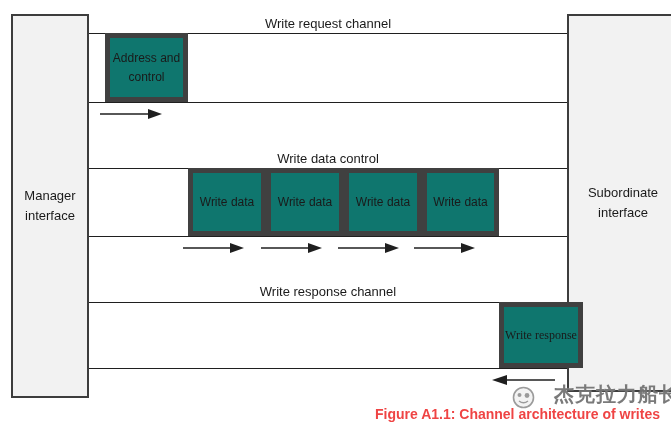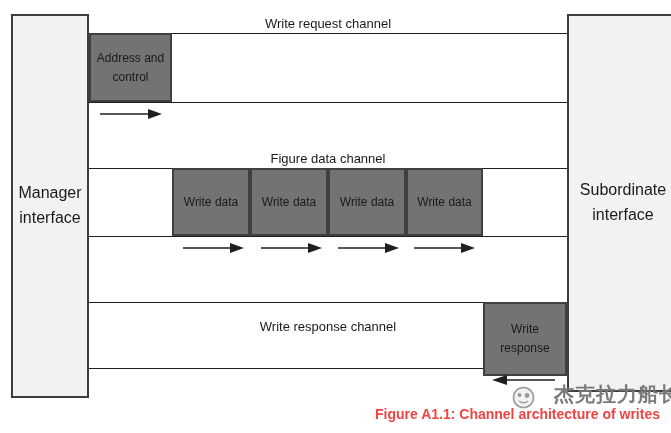--- a/index.html
+++ b/index.html
@@ -9,32 +9,33 @@
     width:671px;height:433px;
     background:#ffffff;
     overflow:hidden;
   }
   .iface-box{
     position:absolute;
     background:#f2f2f2;
     border:2px solid #3d3d3d;
     display:flex;align-items:center;justify-content:center;
     text-align:center;
-    font-size:16px;line-height:1.55;
+    font-size:13px;line-height:1.55;
     box-sizing:border-box;
   }
   .gray-box{
     position:absolute;
-    background:#737373;
-    border:2px solid #404040;
+    background:#0f766e;
+    border:5px solid #404040;
     display:flex;align-items:center;justify-content:center;
     text-align:center;
     font-size:12px;line-height:1.55;
     box-sizing:border-box;
     z-index:2;
+    margin-left:16px;
   }
   .hline{
     position:absolute;
     left:89px;width:478px;height:0;
     border-top:1px solid #1f1f1f;
     z-index:1;
   }
   .chan-label{
     position:absolute;
     left:89px;width:478px;
@@ -90,21 +91,21 @@
 
   <div class="gray-box" style="left:89px;top:33px;width:83px;height:69px;">
     <span>Address and control</span>
   </div>
 
   <svg class="arrow" style="left:100px;top:107px;" width="62" height="14" viewBox="0 0 62 14">
     <line x1="0" y1="7" x2="49" y2="7" stroke="#1f1f1f" stroke-width="1.4"></line>
     <polygon points="48,2 62,7 48,12" fill="#1f1f1f"></polygon>
   </svg>
 
-  <div class="chan-label" style="top:151px;">Figure data channel</div>
+  <div class="chan-label" style="top:151px;">Write data control</div>
   <div class="hline" style="top:168px;"></div>
   <div class="hline" style="top:236px;"></div>
 
   <div class="gray-box" style="left:172px;top:168px;width:78px;height:68px;">
     <span>Write data</span>
   </div>
   <div class="gray-box" style="left:250px;top:168px;width:78px;height:68px;">
     <span>Write data</span>
   </div>
   <div class="gray-box" style="left:328px;top:168px;width:78px;height:68px;">
@@ -124,25 +125,25 @@
   </svg>
   <svg class="arrow" style="left:338px;top:241px;" width="61" height="14" viewBox="0 0 61 14">
     <line x1="0" y1="7" x2="48" y2="7" stroke="#1f1f1f" stroke-width="1.4"></line>
     <polygon points="47,2 61,7 47,12" fill="#1f1f1f"></polygon>
   </svg>
   <svg class="arrow" style="left:414px;top:241px;" width="61" height="14" viewBox="0 0 61 14">
     <line x1="0" y1="7" x2="48" y2="7" stroke="#1f1f1f" stroke-width="1.4"></line>
     <polygon points="47,2 61,7 47,12" fill="#1f1f1f"></polygon>
   </svg>
 
-  <div class="chan-label" style="top:284px;margin-top:35px;">Write response channel</div>
+  <div class="chan-label" style="top:284px;">Write response channel</div>
   <div class="hline" style="top:302px;"></div>
   <div class="hline" style="top:368px;"></div>
 
-  <div class="gray-box" style="left:483px;top:302px;width:84px;height:74px;">
+  <div class="gray-box" style="left:483px;top:302px;width:84px;height:66px;font-family:Liberation Serif, serif;">
     <span>Write response</span>
   </div>
 
   <svg class="arrow" style="left:492px;top:373px;" width="63" height="14" viewBox="0 0 63 14">
     <line x1="14" y1="7" x2="63" y2="7" stroke="#1f1f1f" stroke-width="1.4"></line>
     <polygon points="15,2 0,7 15,12" fill="#1f1f1f"></polygon>
   </svg>
 
   <div class="caption">Figure A1.1: Channel architecture of writes</div>
 

